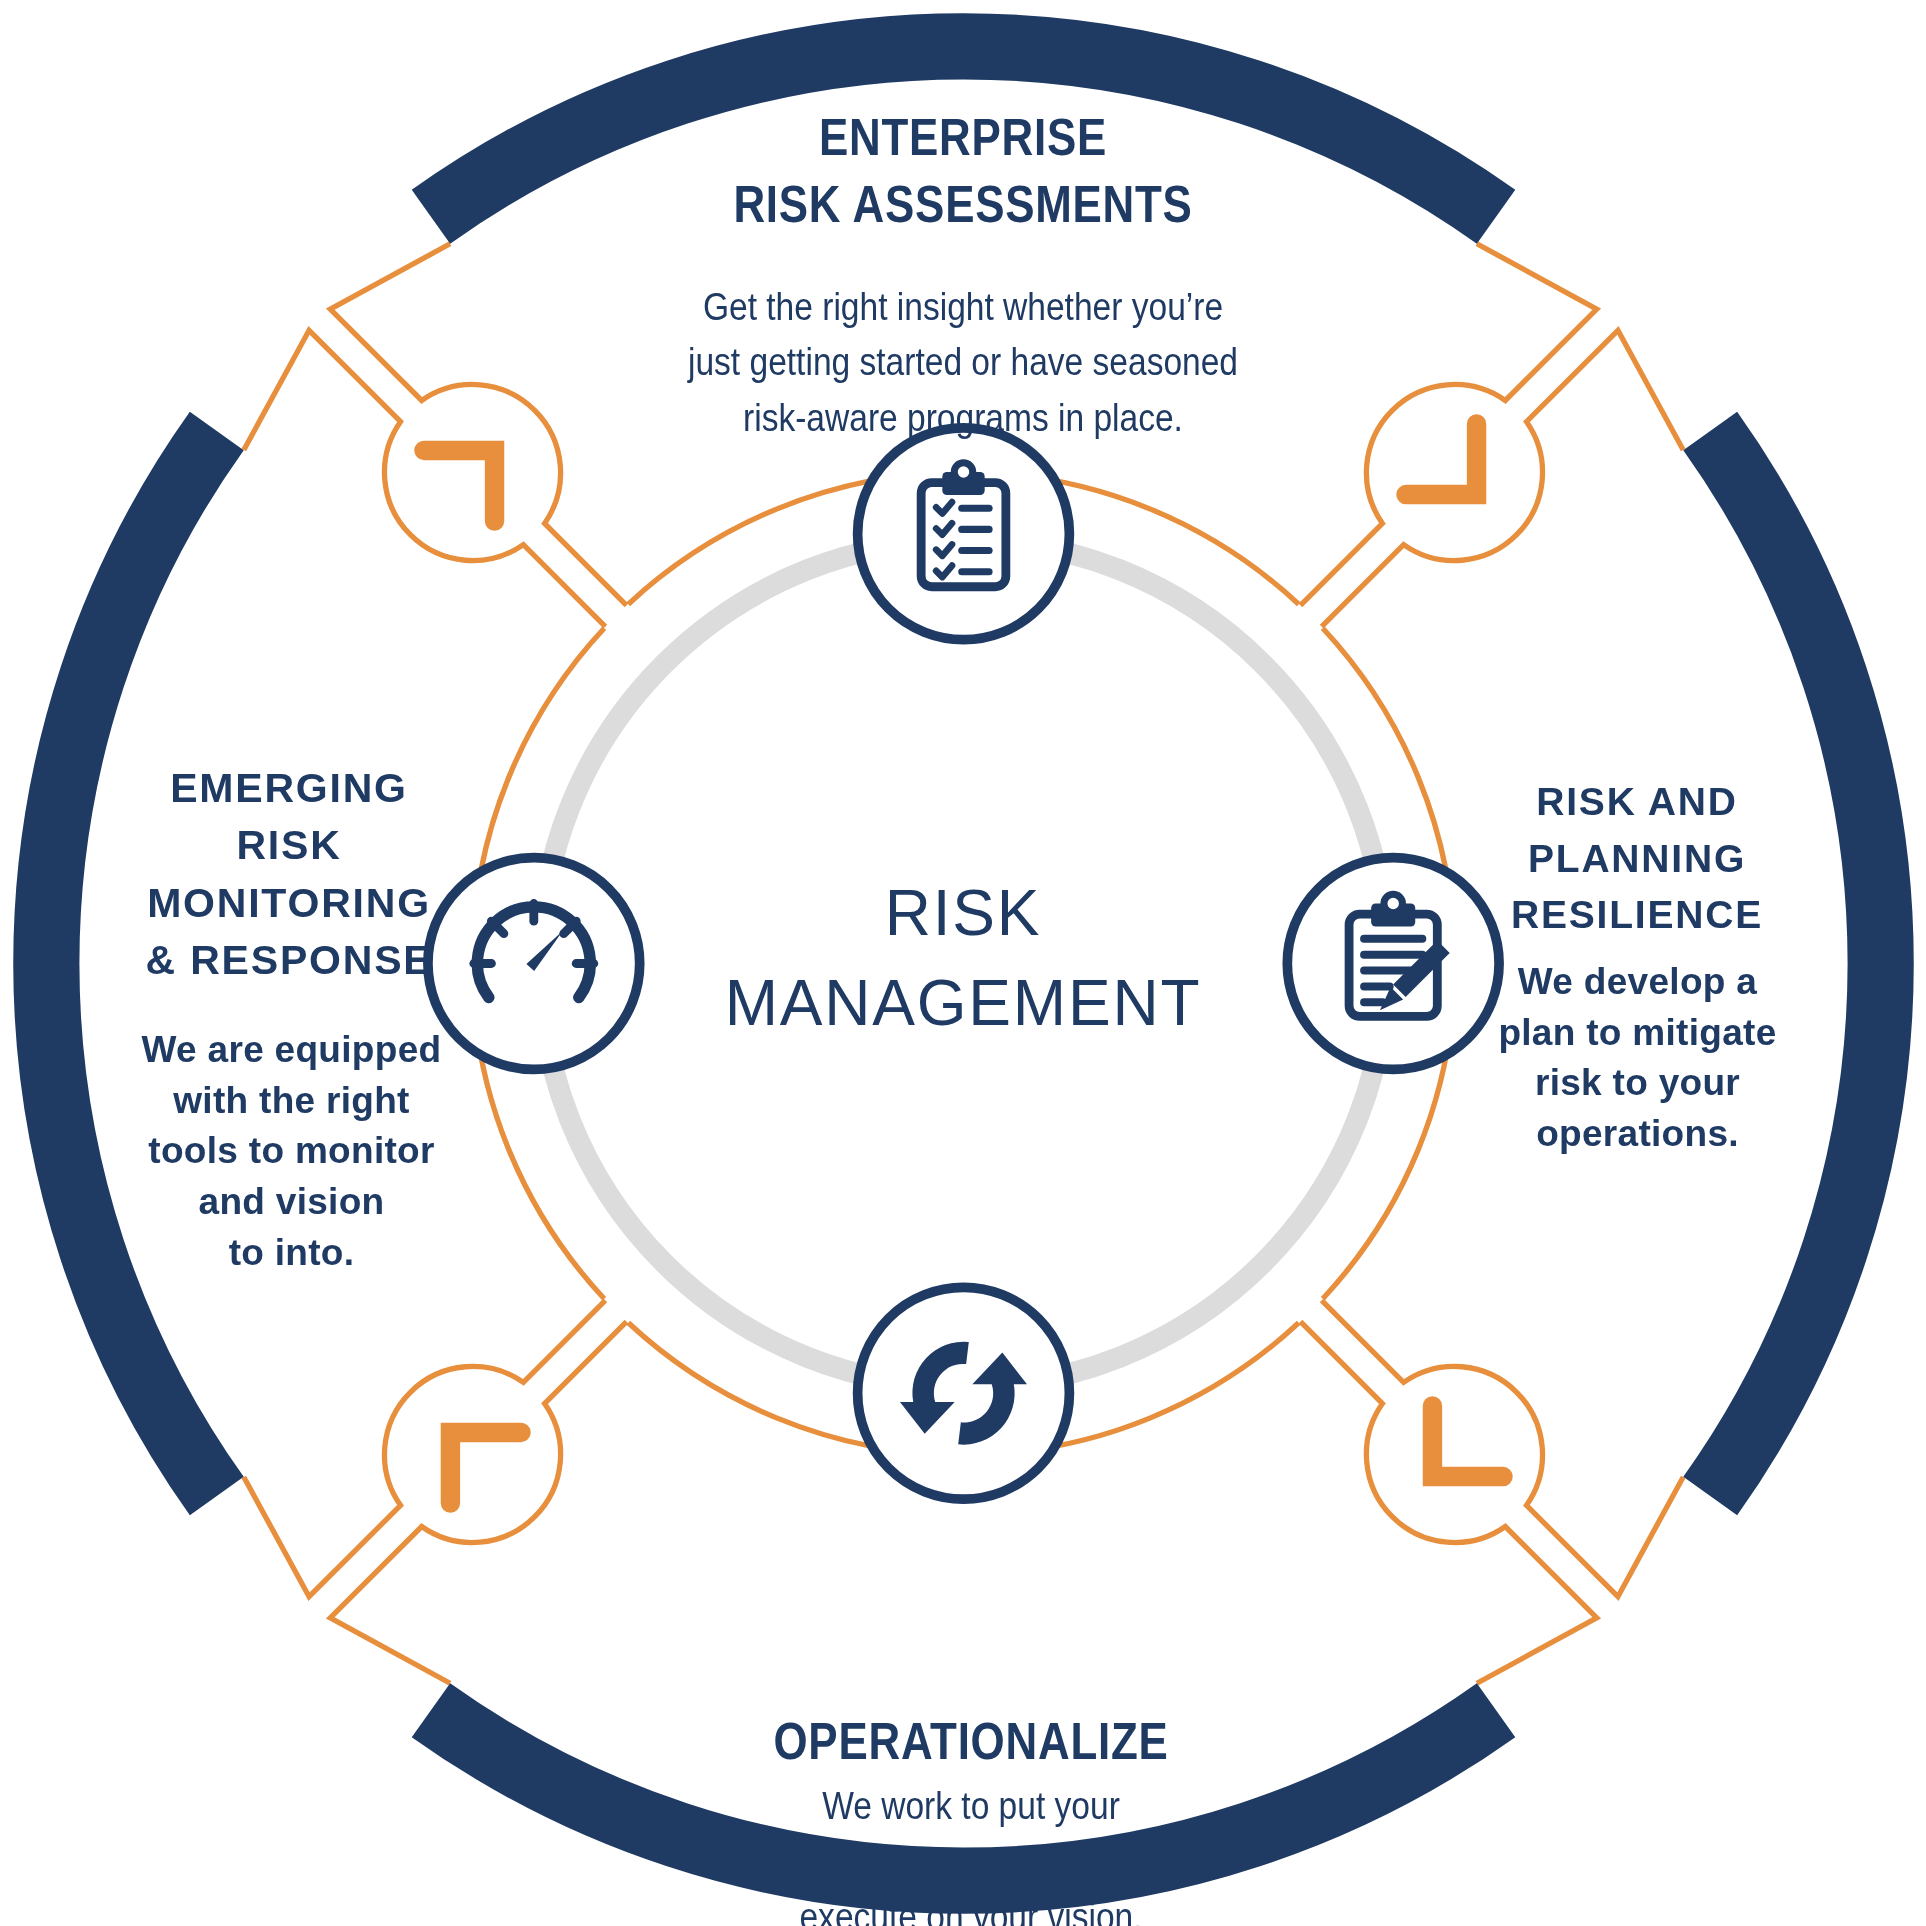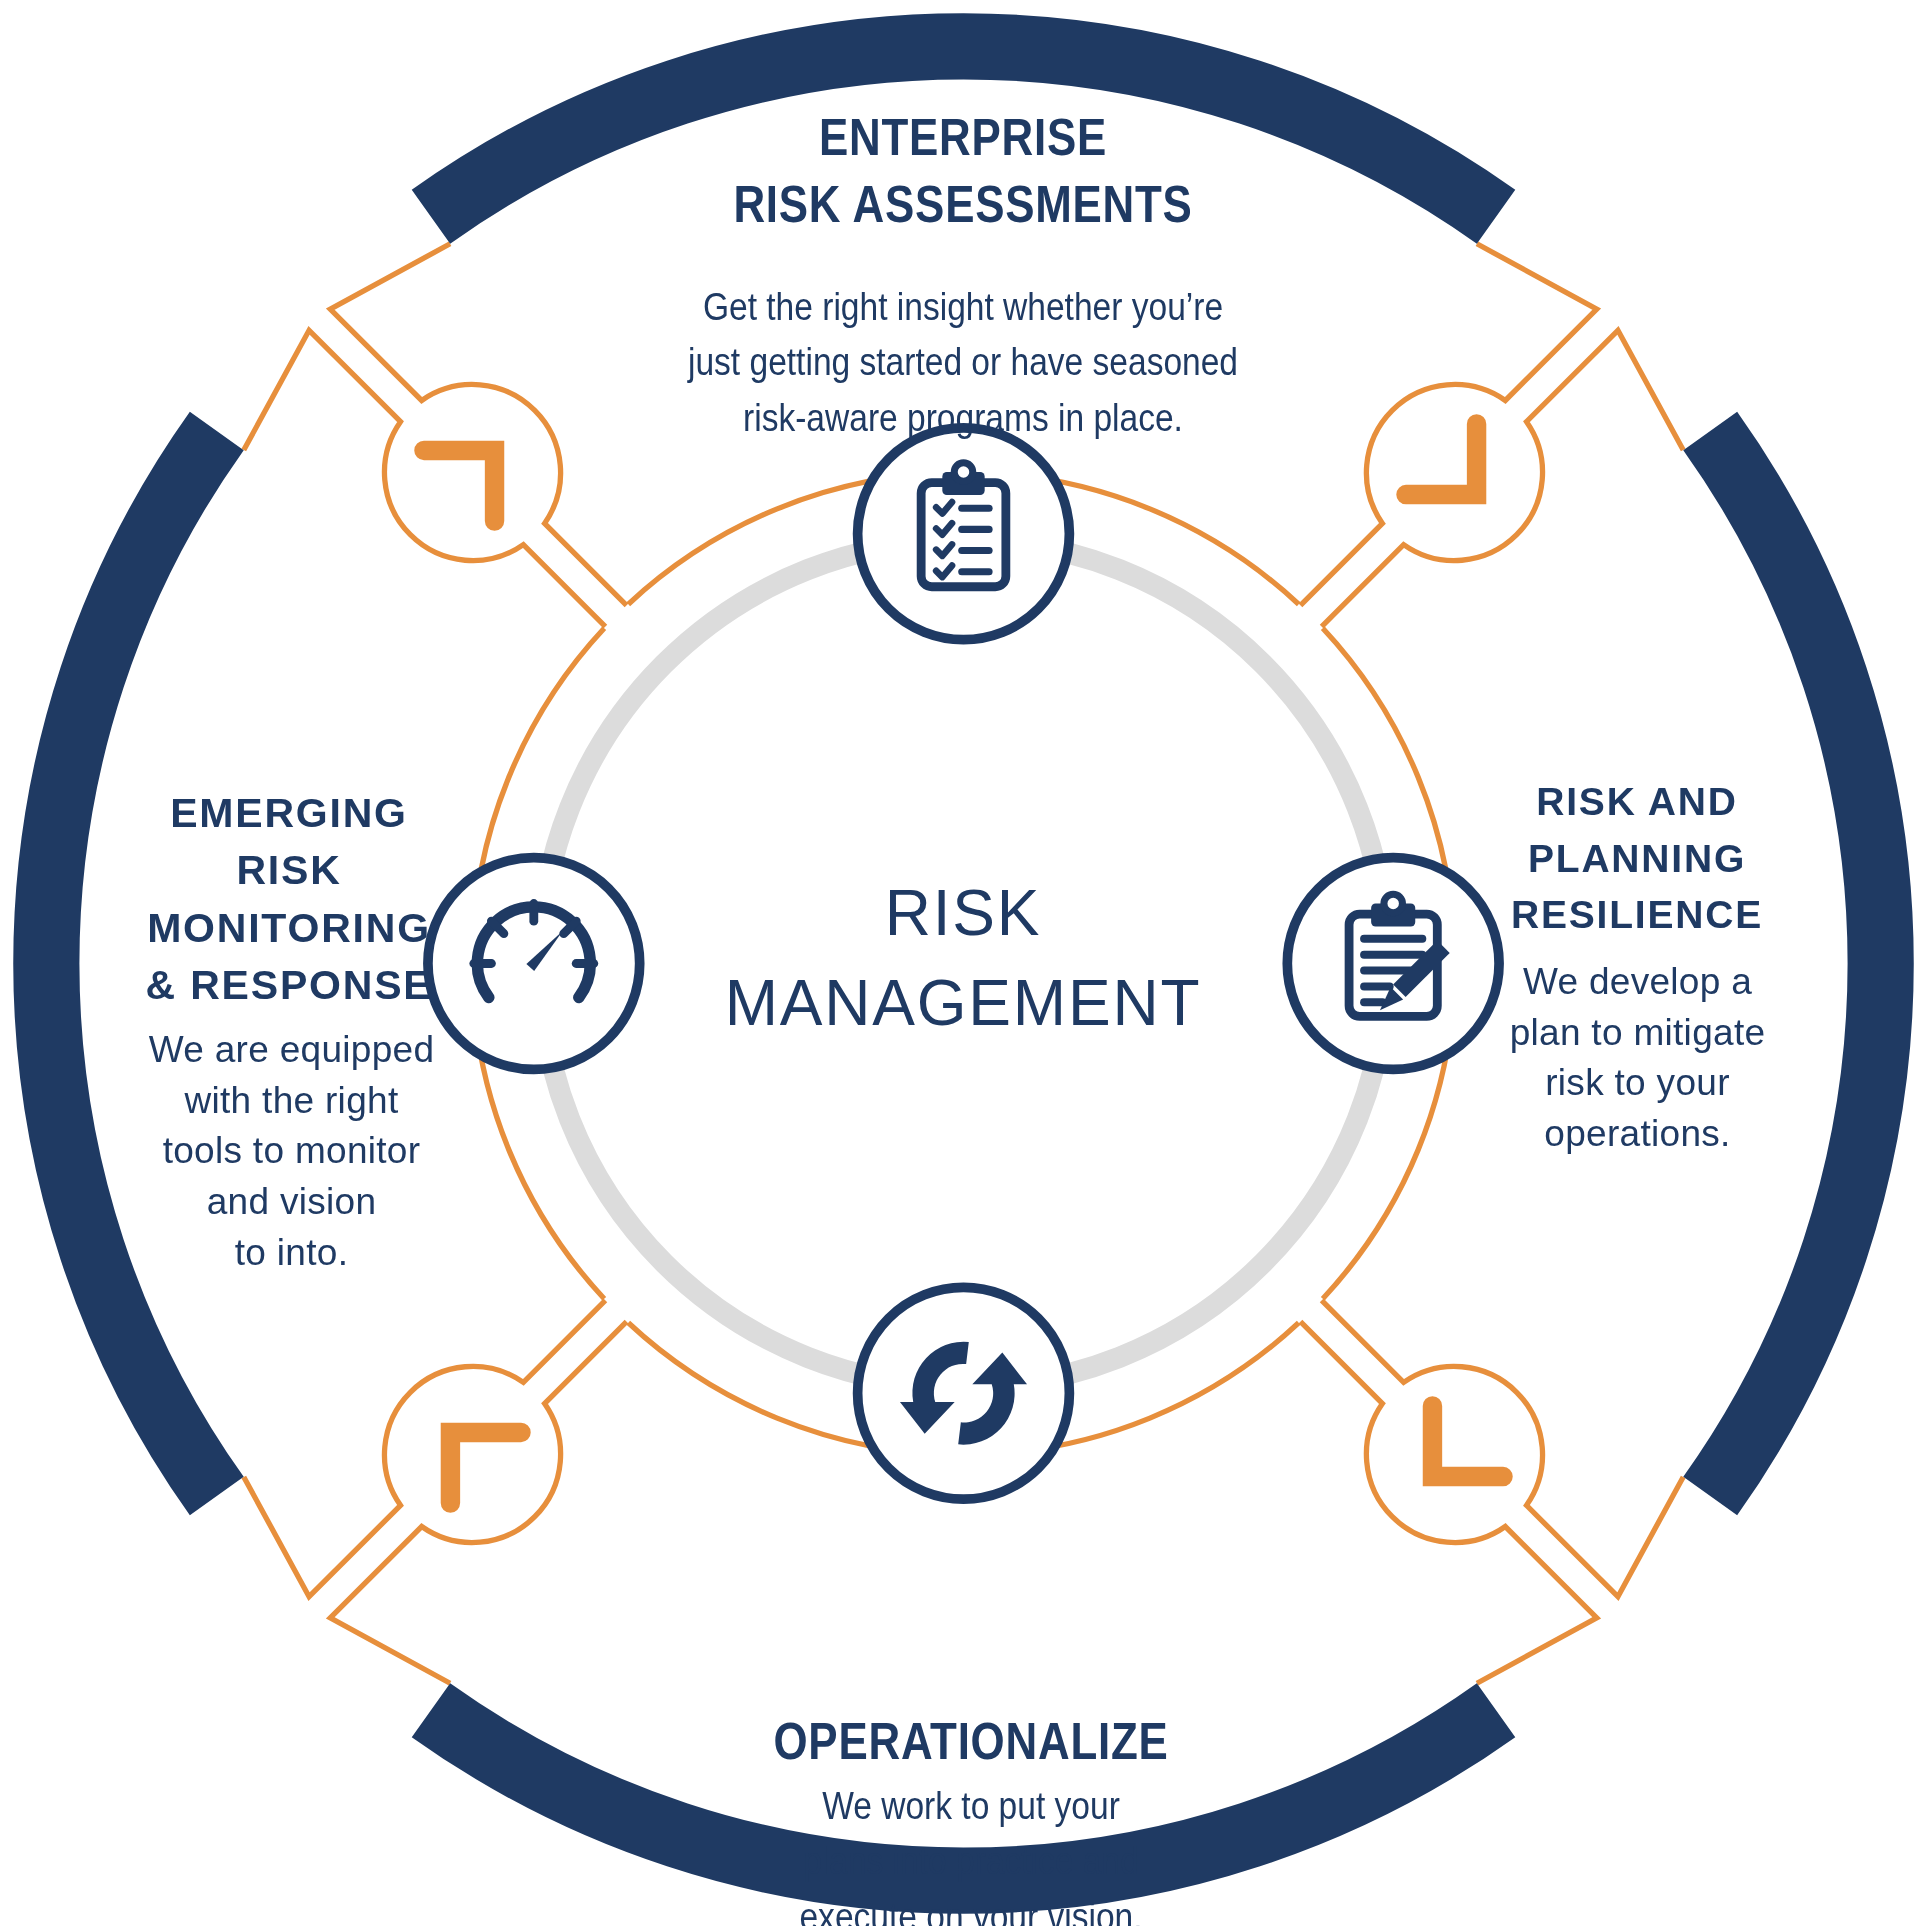--- a/index.html
+++ b/index.html
@@ -8,30 +8,30 @@
   #stage{position:absolute;inset:0;width:1567px;height:1927px;}
   svg#rings{position:absolute;left:0;top:0;}
   .txt{position:absolute;text-align:center;color:#1F3A63;}
   .squeeze{transform:scaleX(0.86);transform-origin:50% 0;}
   
   .cond-title{font-size:51px;font-weight:700;letter-spacing:0.9px;line-height:1.32;}
   .cond-body{font-size:39px;font-weight:400;letter-spacing:0;line-height:1.42;}
   
   .side-title-l{font-size:41px;font-weight:700;letter-spacing:1.8px;line-height:1.4;}
   .side-title-r{font-size:39px;font-weight:700;letter-spacing:1.8px;line-height:1.45;margin-top:24px;}
-  .side-body{font-size:37px;font-weight:400;letter-spacing:0.3px;line-height:1.37;}
+  .side-body{font-size:37px;font-weight:700;letter-spacing:0.3px;line-height:1.37;}
   
   .center-title{font-size:64px;font-weight:400;letter-spacing:1.8px;line-height:1.4;}
   #top-title{left:566px;top:104px;width:794px;}
   #top-body{left:522px;top:279px;width:882px;}
   #right-title{left:1390px;top:750px;width:494px;}
   #right-body{left:1408px;top:957px;width:459px;}
   #bottom-title{left:662px;top:1708px;width:618px;}
   #bottom-body{left:618px;top:1778px;width:706px;}
-  #left-title{left:42px;top:785px;width:494px;}
+  #left-title{left:42px;top:760px;width:494px;}
   #left-body{left:62px;top:1025px;width:459px;}
   #center-title-box{left:610px;top:869px;width:706px;}
 </style>
 </head>
 <body>
 
 <div id="stage">
 
 <svg id="rings" width="1927" height="1927" viewBox="0 0 2184 2184">
 

